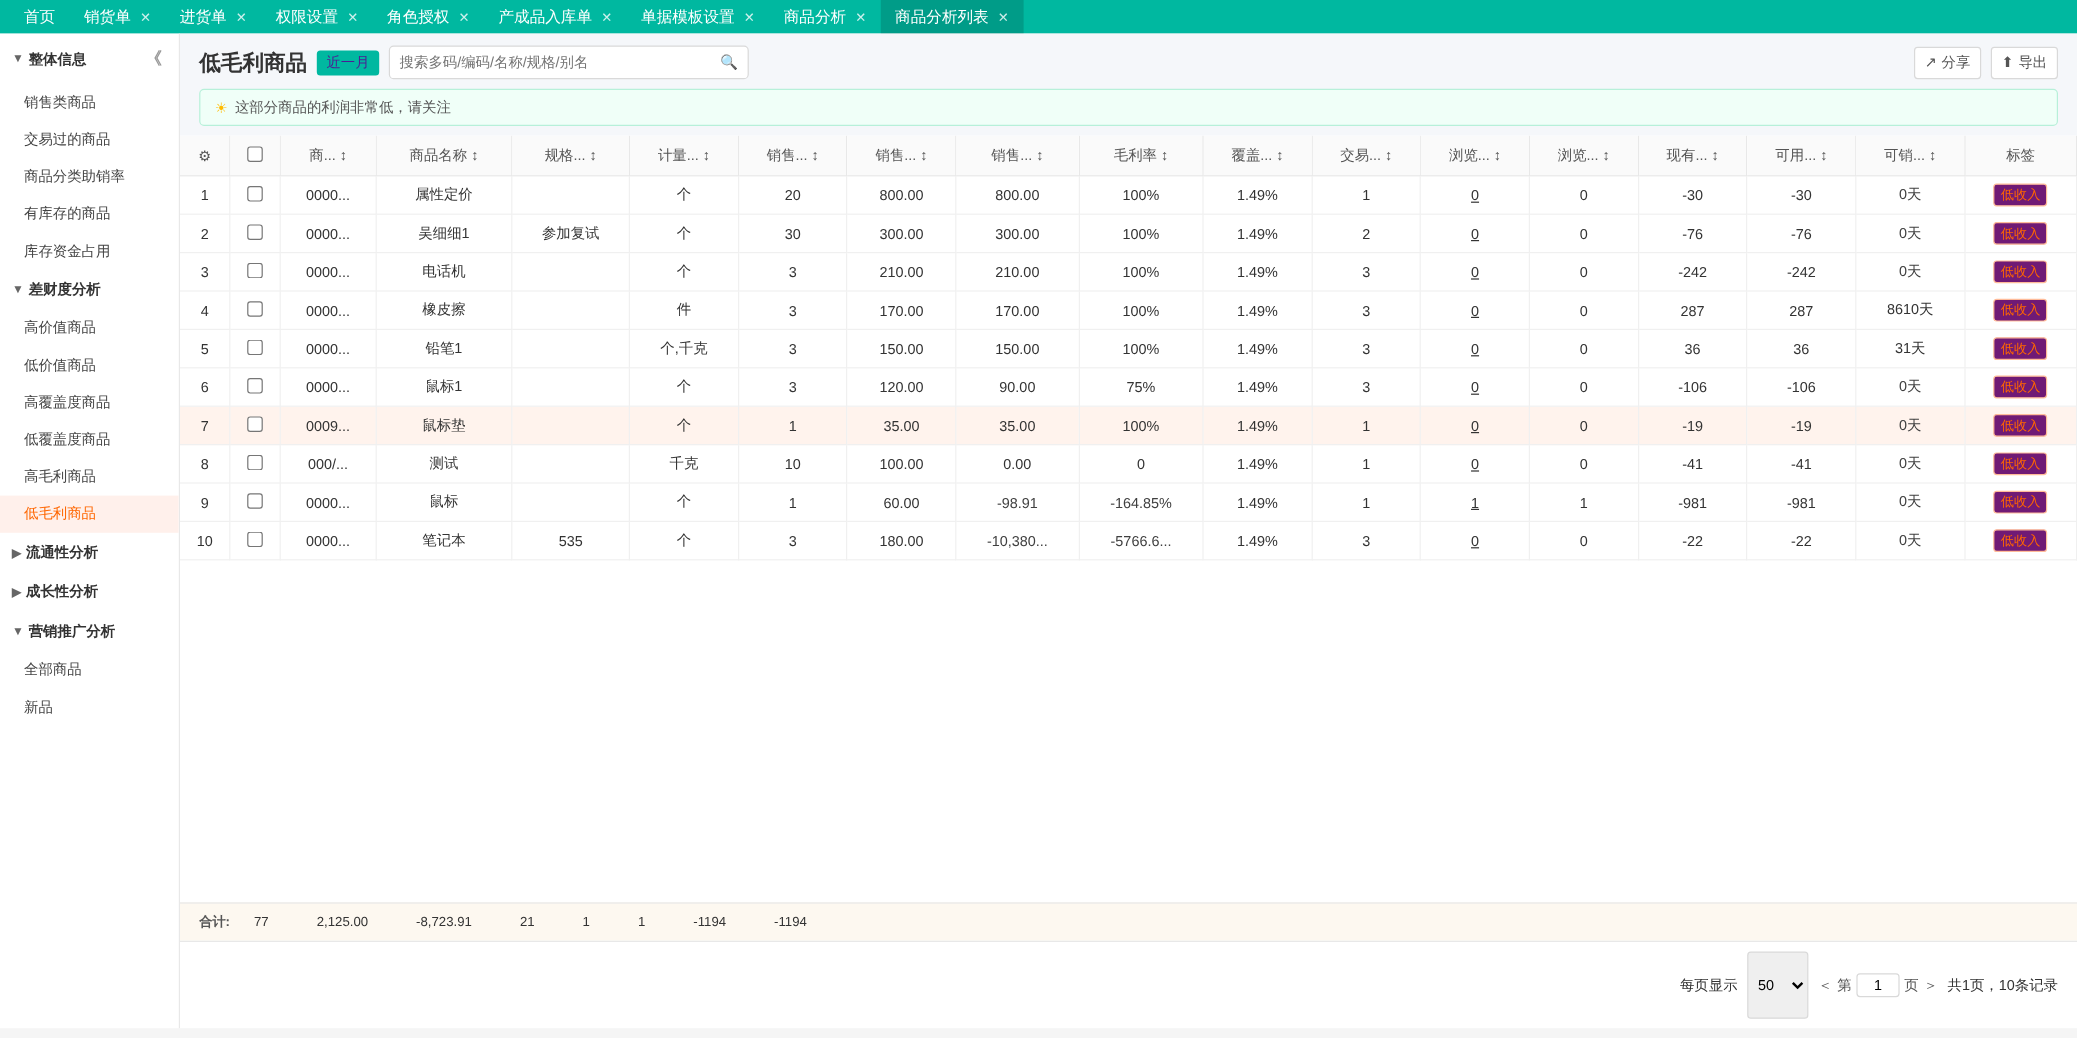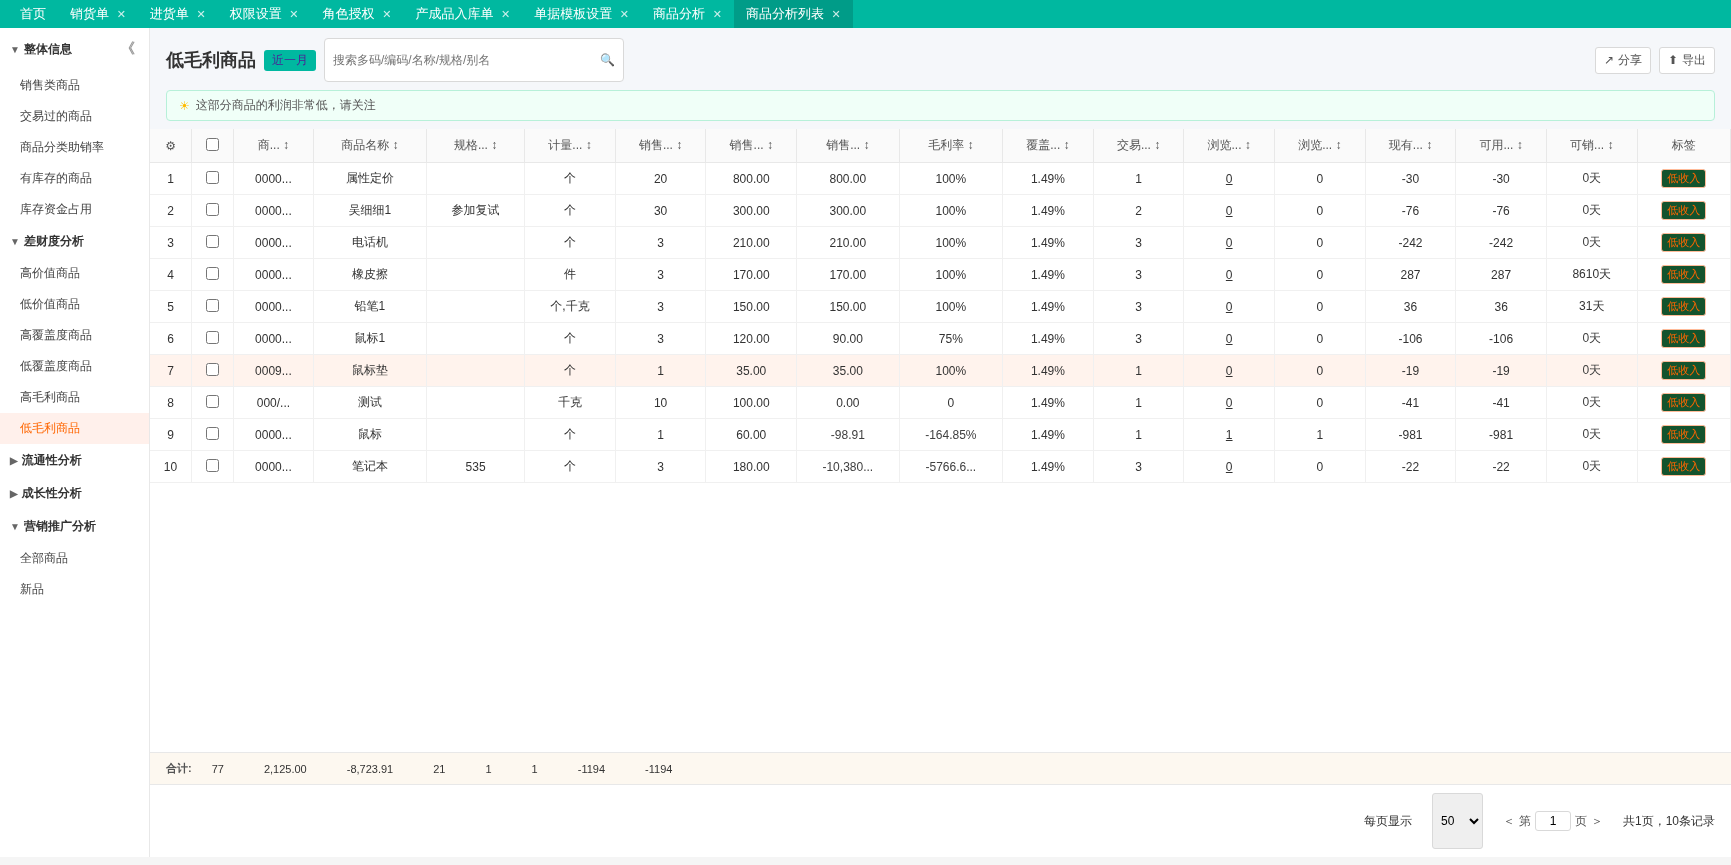--- a/index.html
+++ b/index.html
@@ -88,21 +88,21 @@
       font-size: 12px;
       cursor: pointer;
     }
     .search-box {
       display: flex;
       align-items: center;
       border: 1px solid #d9d9d9;
       border-radius: 4px;
       background: #fff;
       padding: 0 8px;
-      height: 44px;
+      height: 28px;
       flex: 1;
       max-width: 300px;
     }
     .search-box input {
       border: none;
       outline: none;
       font-size: 12px;
       width: 100%;
       background: transparent;
     }
@@ -176,21 +176,21 @@
       text-align: center;
       white-space: nowrap;
     }
     tbody tr.highlighted { background: #fff3ed; }
 
     .text-red { color: #404040; }
     .underline { text-decoration: underline; cursor: pointer; }
 
     .tag-label {
       display: inline-block;
-      background: #14532d;
+      background: #701a75;
       color: #ff6600;
       border: 1px solid #ffbb99;
       border-radius: 3px;
       padding: 1px 5px;
       font-size: 11px;
     }
 
     
     .table-footer {
       background: #fdf8f0;
@@ -205,21 +205,21 @@
     .footer-vals { display: flex; gap: 40px; flex: 1; }
 
     
     .pagination {
       background: #fff;
       border-top: 1px solid #e8e8e8;
       padding: 8px 16px;
       display: flex;
       align-items: center;
       justify-content: flex-end;
-      gap: 20px;
+      gap: 8px;
       font-size: 12px;
     }
     .pagination select {
       border: 1px solid #d9d9d9;
       border-radius: 3px;
       padding: 19px 4px;
       font-size: 12px;
     }
     .page-nav {
       display: flex;

